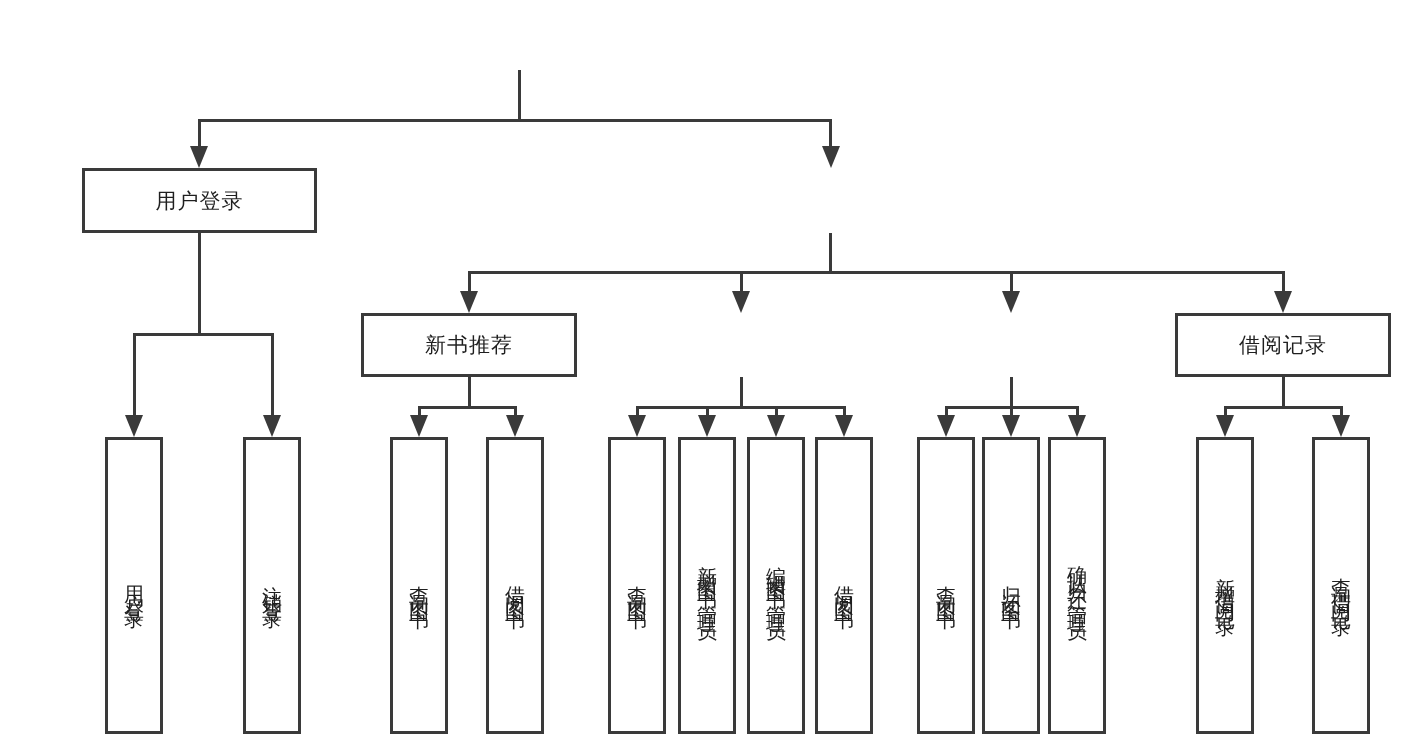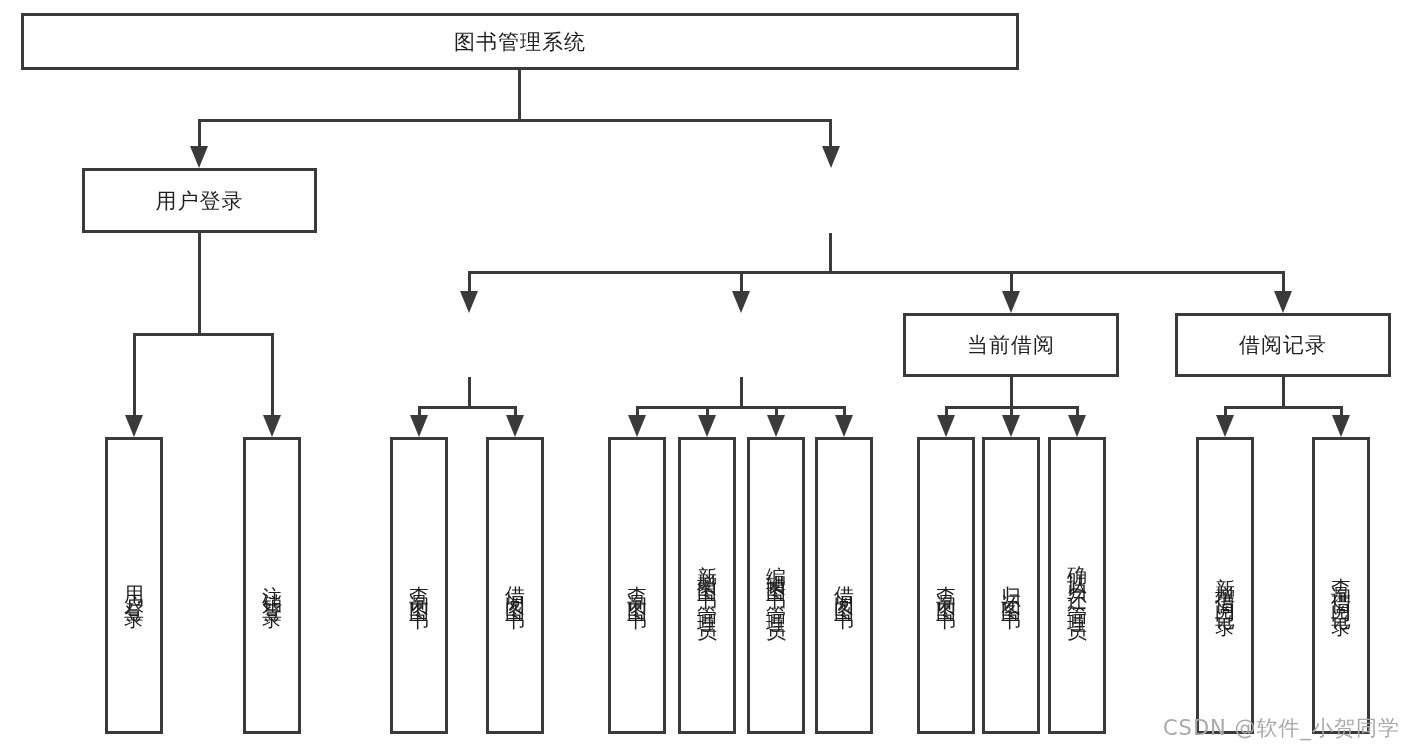--- a/index.html
+++ b/index.html
@@ -120,25 +120,24 @@
   <div class="stem" style="left:1075.5px;top:406px;height:11px;"></div>
   <div class="ah" style="left:1068px;top:415px;"></div>
 
   <div class="vline" style="left:1281.5px;top:377px;height:31px;"></div>
   <div class="hline" style="left:1223.5px;top:406px;width:119px;"></div>
   <div class="stem" style="left:1223.5px;top:406px;height:11px;"></div>
   <div class="ah" style="left:1216px;top:415px;"></div>
   <div class="stem" style="left:1339.5px;top:406px;height:11px;"></div>
   <div class="ah" style="left:1332px;top:415px;"></div>
 
-  <div class="box" style="left:21px;top:13px;width:998px;height:57px;">图书管理系统</div>
 
   <div class="box" style="left:82px;top:168px;width:235px;height:65px;">用户登录</div>
 
-  <div class="box" style="left:903px;top:313px;width:216px;height:64px;">当前借阅</div>
+  <div class="box" style="left:361px;top:313px;width:216px;height:64px;">新书推荐</div>
   <div class="box" style="left:1175px;top:313px;width:216px;height:64px;">借阅记录</div>
 
   <div class="box leaf" style="left:105px;top:437px;width:58px;height:297px;">
     <span class="vtext">用户登录</span>
   </div>
   <div class="box leaf" style="left:243px;top:437px;width:58px;height:297px;">
     <span class="vtext">注销登录</span>
   </div>
 
   <div class="box leaf" style="left:390px;top:437px;width:58px;height:297px;">
@@ -171,15 +170,14 @@
     <span class="vtext">确认归还（管理员）</span>
   </div>
 
   <div class="box leaf" style="left:1196px;top:437px;width:58px;height:297px;">
     <span class="vtext">新增借阅记录</span>
   </div>
   <div class="box leaf" style="left:1312px;top:437px;width:58px;height:297px;">
     <span class="vtext">查询借阅记录</span>
   </div>
 
-  <div class="watermark">CSDN @软件_小贺同学</div>
 
 </div>
 
 </body></html>

